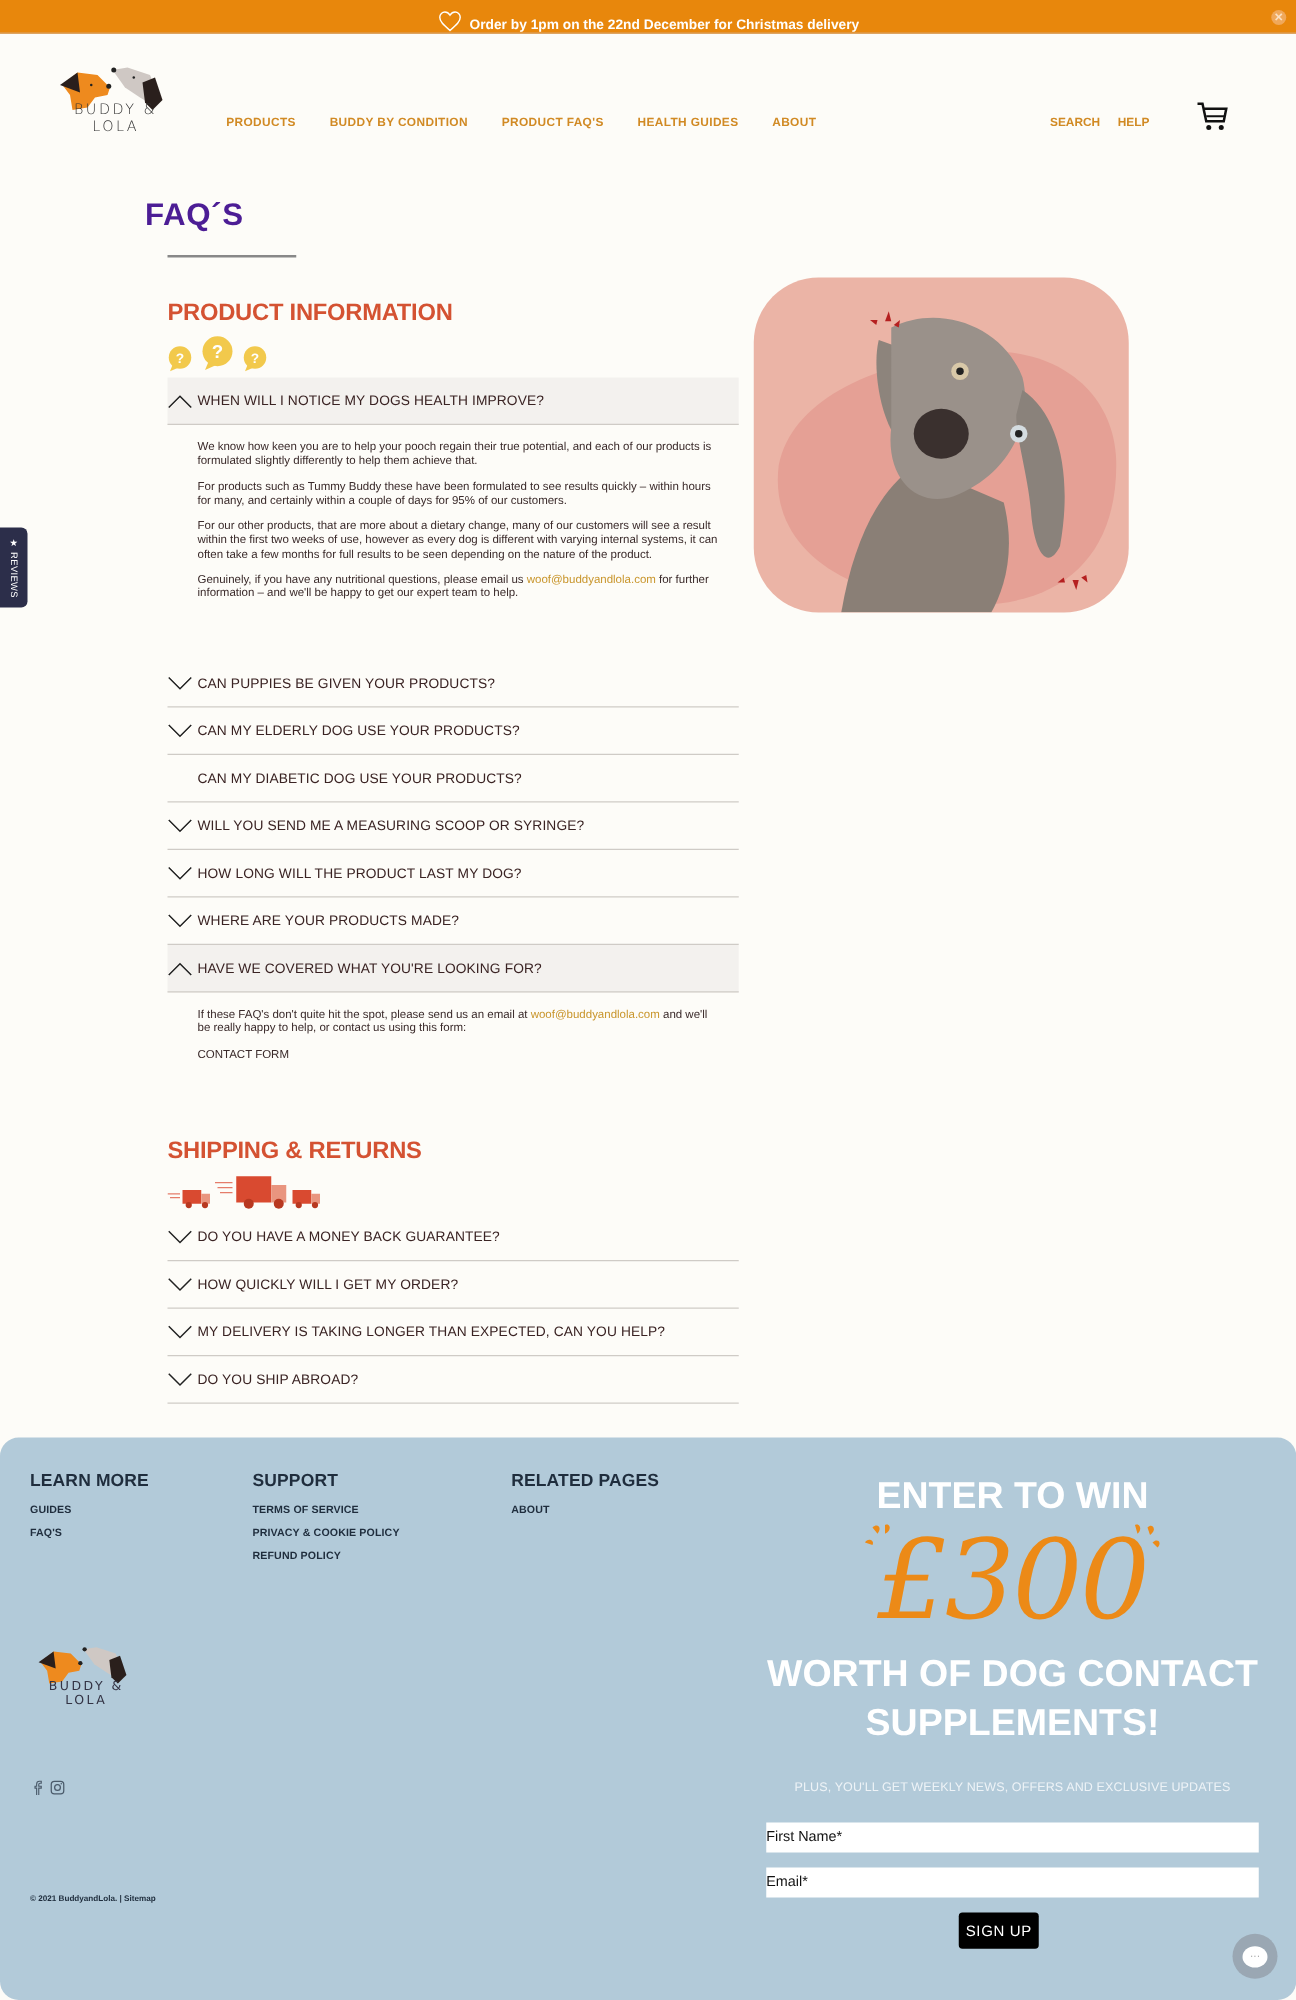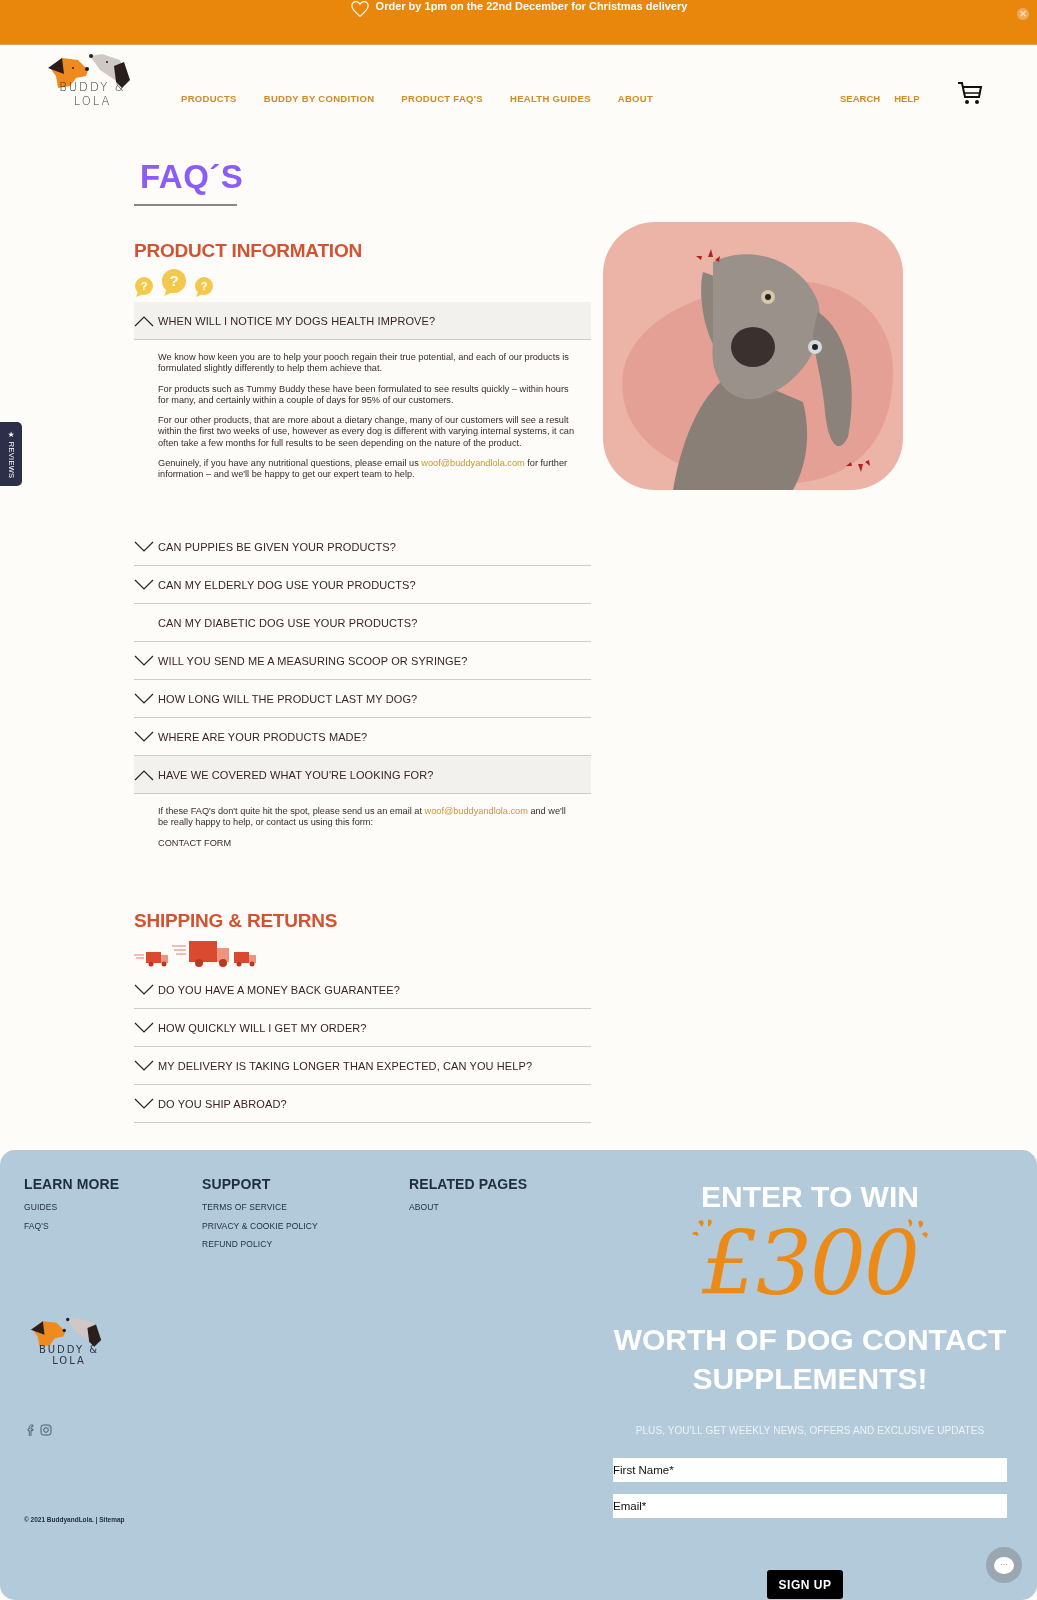--- a/index.html
+++ b/index.html
@@ -1,34 +1,34 @@
 <!DOCTYPE html>
 <html><head>
 <meta charset="utf-8">
 <style>
   * { box-sizing: border-box; margin: 0; padding: 0; }
   html, body { width: 1037px; height: 1600px; overflow: hidden; }
   body { background: #fdfcf8; font-family: "Liberation Sans", sans-serif; color: #3a2a2a; position: relative; }
 
   
-  .announce { position: absolute; left: 0; top: 0; width: 1037px; height: 45px; background: #e8870c; display: flex; align-items: flex-start; justify-content: center; color: #fff; font-size: 11px; font-weight: bold; border-bottom: 1px solid #d9a46a; }
+  .announce { position: absolute; left: 0; top: 0; width: 1037px; height: 27px; background: #e8870c; display: flex; align-items: flex-end; justify-content: center; color: #fff; font-size: 11px; font-weight: bold; border-bottom: 1px solid #d9a46a; }
   .announce .heart { width: 20px; height: 18px; margin-right: 6px; }
   .announce .close { position: absolute; right: 8px; top: 8px; width: 12px; height: 12px; border-radius: 50%; background: #f0a85a; color: #fbe1c3; font-size: 9px; line-height: 12px; text-align: center; }
 
   
   .logo { position: absolute; left: 40px; top: 52px; width: 105px; height: 56px; }
   .logo .brand-text { position: absolute; left: 0; bottom: 0; width: 105px; text-align: center; font-size: 11.5px; letter-spacing: 2px; color: #333; font-family: "DejaVu Sans", sans-serif; font-weight: 300; }
   .nav { position: absolute; left: 181px; top: 93px; display: flex; gap: 13px; }
   .nav a { font-size: 9.5px; font-weight: bold; color: #d18a24; text-decoration: none; letter-spacing: 0.3px; margin-right: 14px; }
   .nav-right { position: absolute; left: 840px; top: 93px; display: flex; }
   .nav-right a { font-size: 9.5px; font-weight: bold; color: #d18a24; text-decoration: none; margin-right: 14px; }
   .cart { position: absolute; left: 957px; top: 80px; width: 26px; height: 26px; }
 
   
-  .page-title { position: absolute; left: 140px; top: 158px; font-size: 33px; font-weight: bold; color: #8b5cf6; letter-spacing: 0.5px; }
+  .page-title { position: absolute; left: 116px; top: 158px; font-size: 25px; font-weight: bold; color: #4c1d95; letter-spacing: 0.5px; }
   .title-rule { position: absolute; left: 134px; top: 204px; width: 103px; height: 1.5px; background: #888; }
 
   .section-title { position: absolute; left: 134px; font-size: 19px; font-weight: bold; color: #d45232; letter-spacing: -0.2px; }
 
   .faq { position: absolute; left: 134px; width: 457px; }
   .faq-row { height: 38px; display: flex; align-items: center; border-bottom: 1.5px solid #cfcbc6; cursor: pointer; }
   .faq-row.open { background: #f3f1ee; }
   .faq-row .chev { width: 20px; height: 12px; margin-right: 4px; flex: none; }
   .faq-row .q { font-size: 11px; color: #3a2323; letter-spacing: 0.1px; }
   .faq-row .spacer { width: 24px; flex: none; }
@@ -41,34 +41,34 @@
   
   .dog-card { position: absolute; left: 603px; top: 222px; width: 300px; height: 268px; border-radius: 52px; background: #ebb4a6; overflow: hidden; }
 
   
   .reviews-tab { position: absolute; left: 0; top: 422px; width: 22px; height: 64px; background: #2c2e4a; border-radius: 0 5px 5px 0; color: #fff; font-size: 7.5px; writing-mode: vertical-rl; display: flex; align-items: center; justify-content: center; letter-spacing: 0.3px; }
 
   
   .footer { position: absolute; left: 0; top: 1150px; width: 1037px; height: 450px; background: #b2cad9; border-radius: 15px; }
   .fcol { position: absolute; top: 26px; }
   .fcol h4 { font-size: 14px; font-weight: bold; color: #1f2d3d; margin-bottom: 10px; letter-spacing: 0.1px; }
-  .fcol a { display: block; font-size: 8.5px; font-weight: normal; color: #1f2d3d; text-decoration: none; margin-bottom: 8.5px; letter-spacing: 0.1px; }
+  .fcol a { display: block; font-size: 8.5px; font-weight: bold; color: #1f2d3d; text-decoration: none; margin-bottom: 8.5px; letter-spacing: 0.1px; }
   .flogo { position: absolute; left: 23px; top: 166px; width: 92px; height: 50px; }
   .flogo .brand-text { position: absolute; left: 0; bottom: 0; width: 92px; text-align: center; font-size: 10px; letter-spacing: 2px; color: #334; font-family: "DejaVu Sans", sans-serif; }
   .social { position: absolute; left: 24px; top: 274px; display: flex; gap: 4px; }
   .copyright { position: absolute; left: 24px; top: 366px; font-size: 6.5px; font-weight: bold; color: #1f2d3d; }
 
   .promo { position: absolute; left: 600px; top: 0; width: 420px; text-align: center; }
   .promo .enter { position: absolute; top: 30px; width: 420px; font-size: 30px; font-weight: bold; color: #fff; }
   .promo .amount { position: absolute; top: 62px; width: 420px; font-size: 88px; color: #ec8a17; font-family: "DejaVu Serif", serif; font-style: italic; letter-spacing: -2px; }
   .promo .worth { position: absolute; top: 170px; width: 420px; font-size: 30px; font-weight: bold; color: #fff; line-height: 39px; }
   .promo .plus { position: absolute; top: 275px; width: 420px; font-size: 10px; color: #eef3f7; letter-spacing: 0.1px; }
   .promo input { position: absolute; left: 13px; width: 394px; height: 24px; border: none; background: #fff; font-size: 11.5px; color: #111; font-family: "Liberation Sans", sans-serif; }
   .promo input::placeholder { color: #111; }
-  .promo .signup { position: absolute; left: 167px; top: 380px; width: 76px; height: 29px; background: #000; color: #fff; border: none; border-radius: 3px; font-size: 12px; font-weight: bold; letter-spacing: 0.5px; font-family: "Liberation Sans", sans-serif; margin-top: 40px; }
+  .promo .signup { position: absolute; left: 167px; top: 380px; width: 64px; height: 29px; background: #000; color: #fff; border: none; border-radius: 3px; font-size: 12px; font-weight: normal; letter-spacing: 0.5px; font-family: "Liberation Sans", sans-serif; }
 
   .chat { position: absolute; left: 986px; top: 1547px; width: 36px; height: 36px; border-radius: 50%; background: #9aa7b3; display: flex; align-items: center; justify-content: center; }
   .chat .bubble { width: 20px; height: 17px; background: #fff; border-radius: 50%; display: flex; align-items: center; justify-content: center; font-size: 8px; color: #888; line-height: 8px; }
 </style>
 </head>
 <body>
 
 <div class="announce">
   <svg class="heart" viewBox="0 0 24 22">
     <path d="M12 20 C5 14 2 11 2 7 C2 4 4.5 2 7 2 C9 2 11 3.5 12 5 C13 3.5 15 2 17 2 C19.5 2 22 4 22 7 C22 11 19 14 12 20 Z" fill="none" stroke="#fff" stroke-width="1.4"></path>

